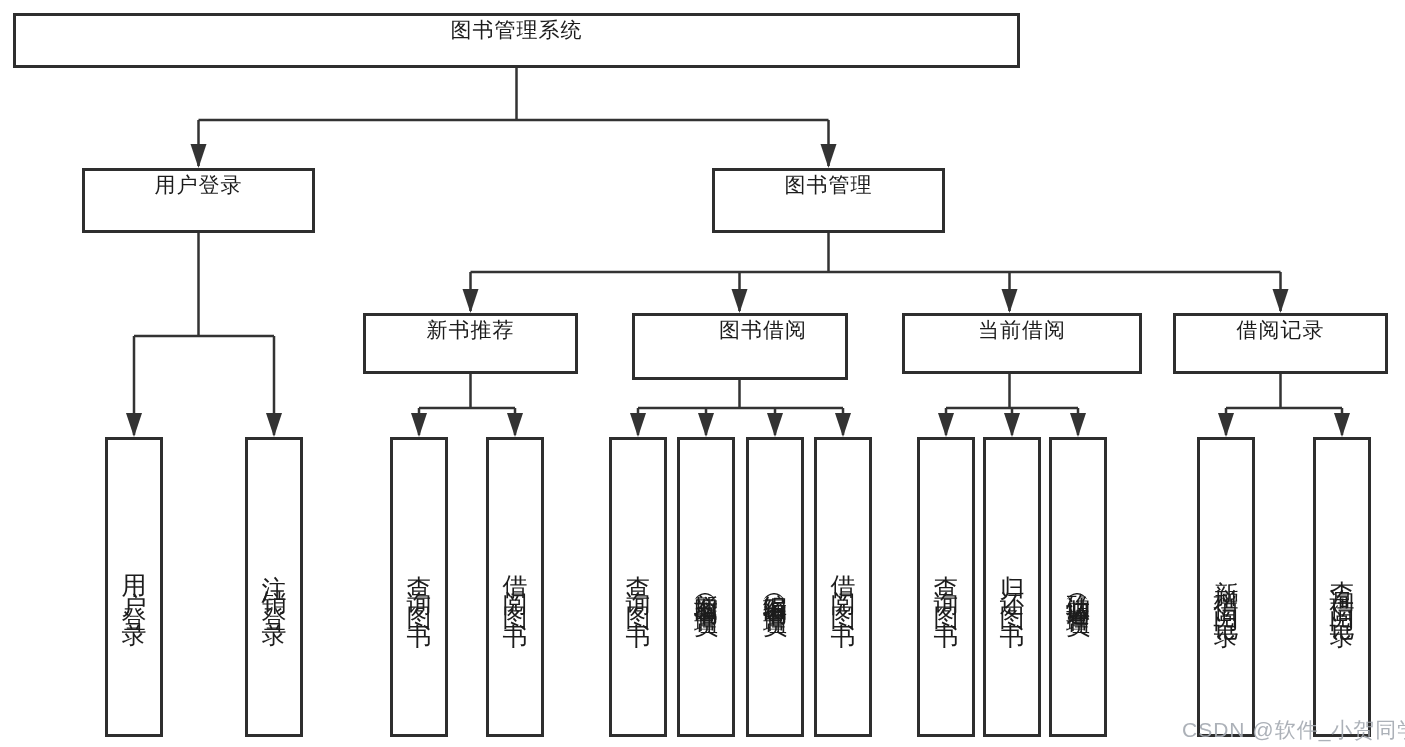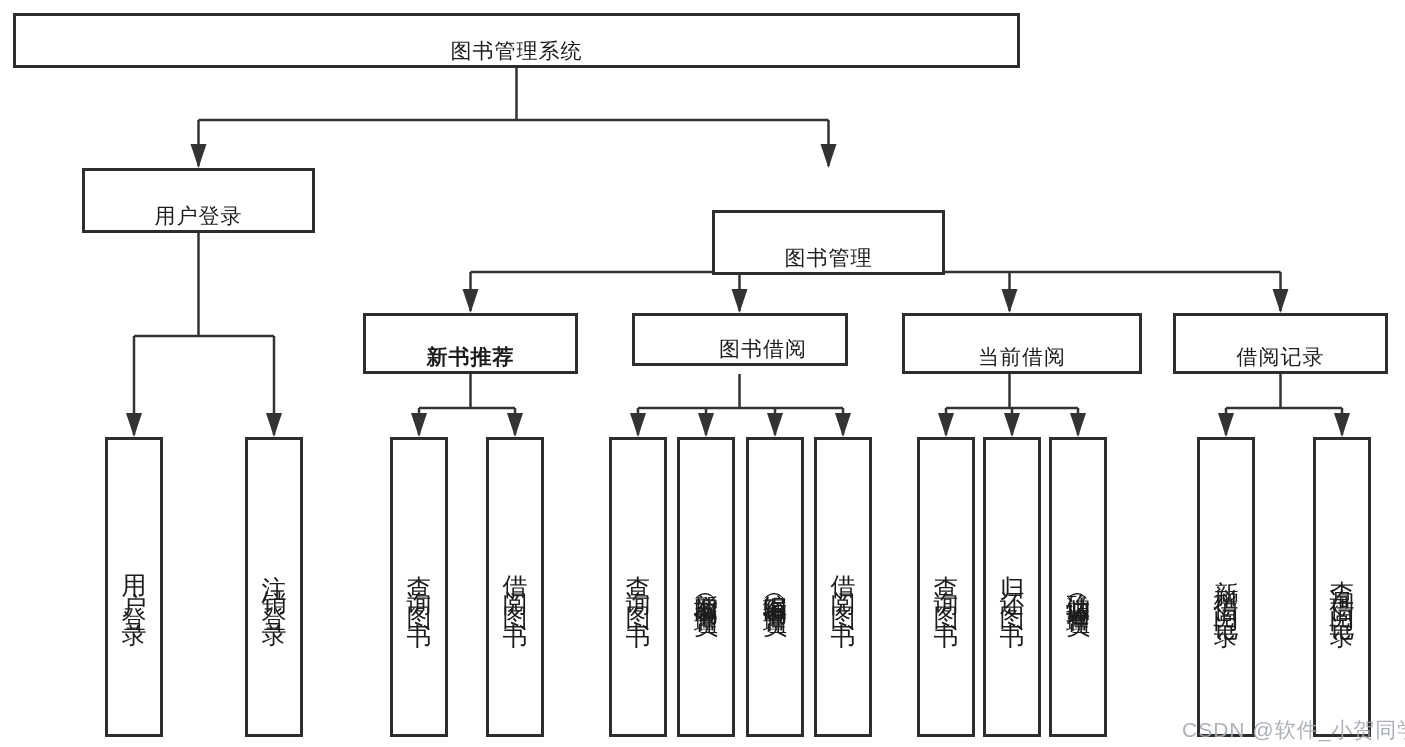--- a/index.html
+++ b/index.html
@@ -20,35 +20,35 @@
     left: 0; top: 0;
     width: 1405px; height: 747px;
     z-index: 1;
   }
   .box {
     position: absolute;
     box-sizing: border-box;
     border: 3px solid #2e2e2e;
     background: #ffffff;
     display: flex;
-    align-items: flex-end;
+    align-items: flex-start;
     justify-content: center;
     font-size: 21px;
     color: #1c1c1c;
     letter-spacing: 1px;
     z-index: 2;
   }
   
   #root   { left: 13px;  top: 13px;  width: 1007px; height: 55px; }
   
   #n-login{ left: 82px;  top: 168px; width: 233px;  height: 65px; }
-  #n-mgmt { left: 712px; top: 168px; width: 233px;  height: 65px; margin-top: 42px; }
-  
-  #n-recommend { left: 363px;  top: 313px; width: 215px; height: 61px; font-weight: bold; }
-  #n-borrow    { left: 632px;  top: 313px; width: 216px; height: 53px; padding-left: 46px; }
+  #n-mgmt { left: 712px; top: 168px; width: 233px;  height: 65px; }
+  
+  #n-recommend { left: 363px;  top: 313px; width: 215px; height: 61px; }
+  #n-borrow    { left: 632px;  top: 313px; width: 216px; height: 67px; padding-left: 46px; }
   #n-current   { left: 902px;  top: 313px; width: 240px; height: 61px; }
   #n-records   { left: 1173px; top: 313px; width: 215px; height: 61px; }
   
   .leaf {
     position: absolute;
     top: 437px;
     width: 58px;
     height: 300px;
     box-sizing: border-box;
     border: 3px solid #2e2e2e;

